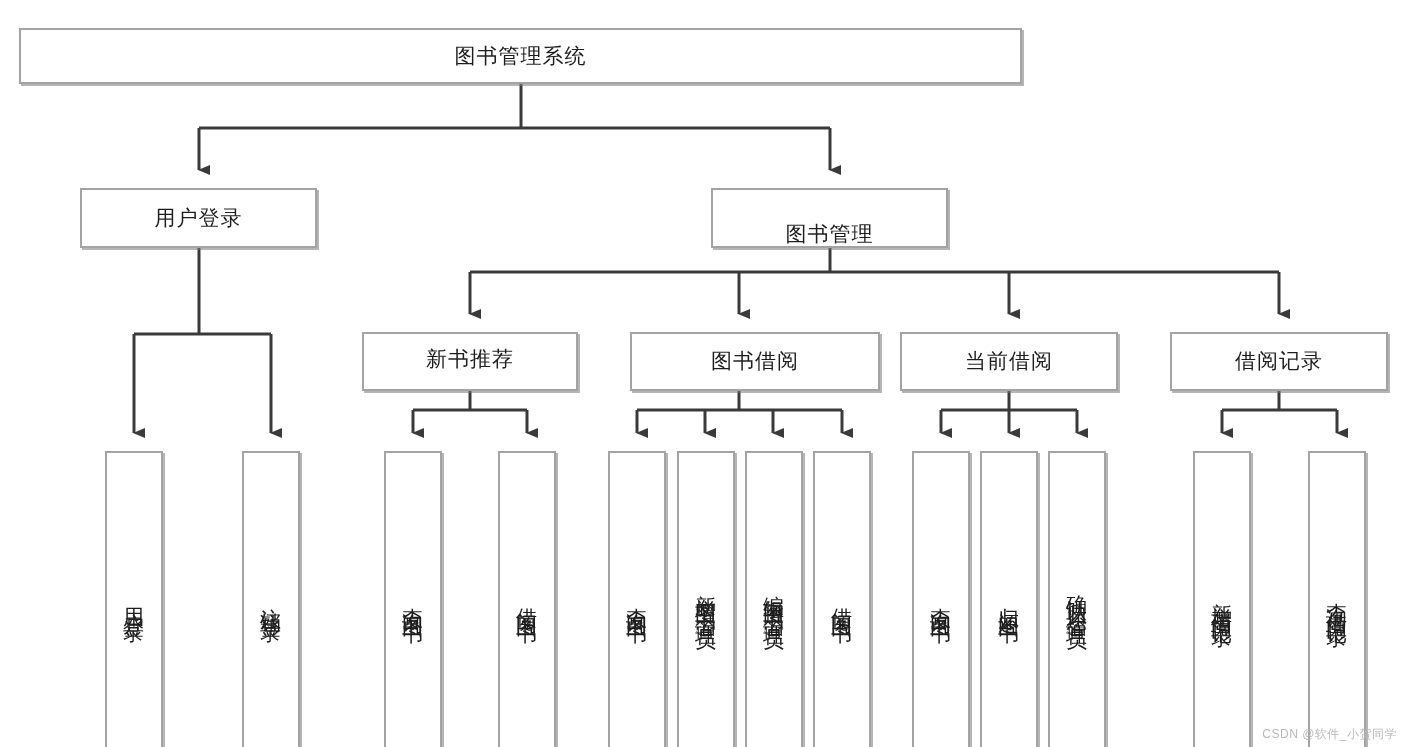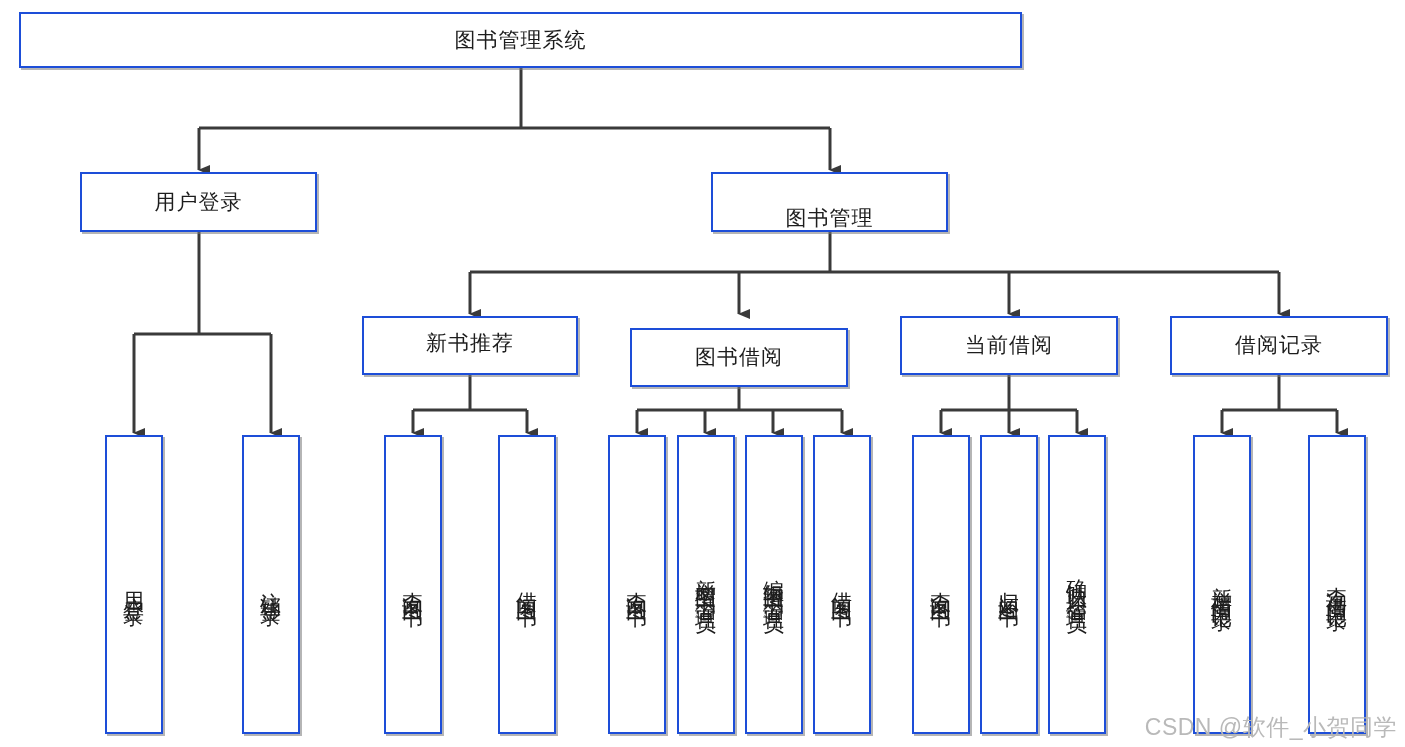--- a/index.html
+++ b/index.html
@@ -12,26 +12,27 @@
   #stage{position:relative;width:1405px;height:747px;}
 
   
   #wires{position:absolute;left:0;top:0;width:1405px;height:747px;}
 
   
   .node{
     position:absolute;
     box-sizing:border-box;
     background:#ffffff;
-    border:2px solid #1d4ed8;
+    border:2px solid #a3a3a3;
     box-shadow:2px 2px 0 0 rgba(120,120,120,0.55);
     display:flex;
     align-items:center;
     justify-content:center;
     color:#1a1a1a;
+    margin-top:16px;
   }
   .node .lbl{
     font-size:21px;
     letter-spacing:1px;
     line-height:1.15;
     white-space:nowrap;
     color:#1d1d1d;
   }
 
   
@@ -50,21 +51,21 @@
     letter-spacing:5px;
     line-height:1.0;
     white-space:nowrap;
     text-align:center;
   }
 
   
   #watermark{
     position:absolute;
     right:8px;bottom:4px;
-    font-size:23px;
+    font-size:12px;
     color:#b9b9b9;
     letter-spacing:0.5px;
     white-space:nowrap;
     user-select:none;
   }
 </style>
 </head>
 <body>
 
 <div id="stage">
@@ -127,21 +128,21 @@
   <div class="node horiz" style="left:80px;top:172px;width:237px;height:60px;">
     <span class="lbl">用户登录</span>
   </div>
   <div class="node horiz" style="left:711px;top:172px;width:237px;height:60px;align-items:flex-end;">
     <span class="lbl">图书管理</span>
   </div>
 
   <div class="node horiz" style="left:362px;top:316px;width:216px;height:59px;font-family:Liberation Mono, monospace;">
     <span class="lbl">新书推荐</span>
   </div>
-  <div class="node horiz" style="left:630px;top:328px;width:218px;height:59px;">
+  <div class="node horiz" style="left:630px;top:316px;width:250px;height:59px;">
     <span class="lbl">图书借阅</span>
   </div>
   <div class="node horiz" style="left:1170px;top:316px;width:218px;height:59px;">
     <span class="lbl">借阅记录</span>
   </div>
   <div class="node horiz" style="left:900px;top:316px;width:218px;height:59px;">
     <span class="lbl">当前借阅</span>
   </div>
 
   <div class="node leaf" style="left:105px;top:435px;width:58px;height:299px;">

